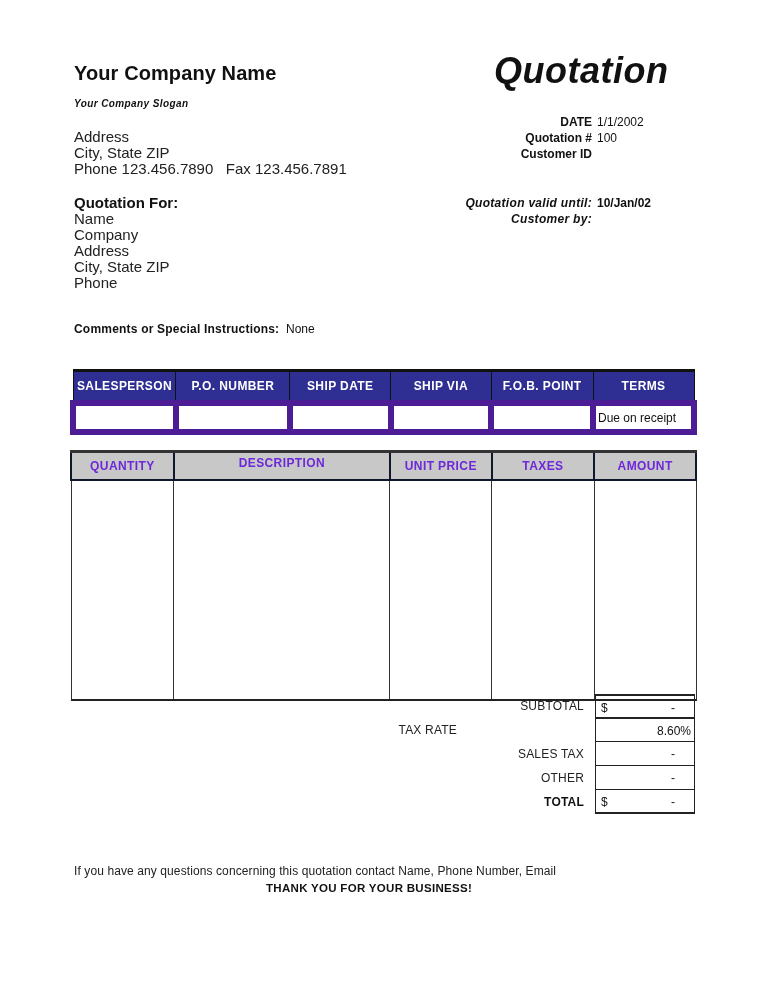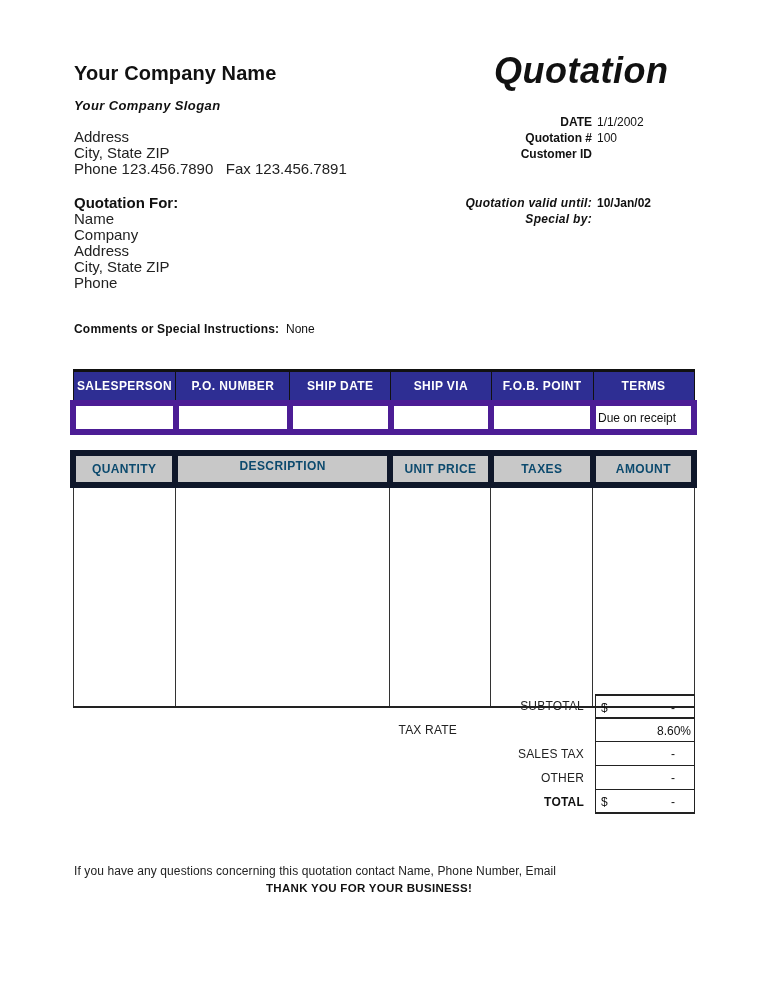--- a/index.html
+++ b/index.html
@@ -1,39 +1,39 @@
 <!DOCTYPE html>
 <html><head>
 <meta charset="utf-8">
 <style>
   html, body { margin: 0; padding: 0; background: #ffffff; }
   body { width: 768px; height: 991px; position: relative; overflow: hidden;
          font-family: "Liberation Sans", sans-serif; color: #111; }
   .abs { position: absolute; }
   .company-name { left: 74px; top: 62px; font-size: 20px; font-weight: bold; letter-spacing: 0.1px; }
   .doc-title { left: 494px; top: 50px; font-size: 36px; font-weight: bold; font-style: italic; letter-spacing: 0.5px; }
-  .slogan { left: 74px; top: 98px; font-size: 13px; font-weight: bold; font-style: italic; letter-spacing: 0.4px; }
+  .slogan { left: 74px; top: 98px; font-size: 10px; font-weight: bold; font-style: italic; letter-spacing: 0.4px; }
   .addr { left: 74px; font-size: 15px; color: #222; line-height: 16px; }
   .meta-row { position: absolute; font-size: 12px; height: 16px; line-height: 16px; }
   .meta-label { position: absolute; right: 176px; font-weight: bold; white-space: nowrap; }
   .meta-value { position: absolute; left: 597px; white-space: nowrap; }
   .qfor-title { left: 74px; top: 194px; font-size: 15px; font-weight: bold; }
   .comments { left: 74px; top: 322px; font-size: 12px; }
   .comments b { letter-spacing: 0.2px; }
 
   table { border-collapse: collapse; position: absolute; }
   .ship-table { left: 70px; top: 369px; width: 627px; }
   .ship-table th { background: #2e2e93; color: #fff; font-size: 12px; font-weight: bold; height: 24px;
                    border: 1px solid #111; padding: 2px; letter-spacing: 0.4px; }
   .ship-table td { height: 23px; border: 6px solid #4c1d95; font-size: 12px; padding: 0 0 0 2px; }
   .ship-table { border-top: 3px solid #111; }
 
   .items-table { left: 70px; top: 450px; width: 627px; border-top: 3px solid #333; border-bottom: 2px solid #222; }
-  .items-table th { background: #c8c8c8; color: #0c4a6e; font-size: 12px; font-weight: bold; height: 23px;
-                    border: 6px solid #0f172a; padding: 0; letter-spacing: 0.4px; margin-top: 20px; }
+  .items-table th { background: #c8c8c8; color: #6d28d9; font-size: 12px; font-weight: bold; height: 23px;
+                    border: 2px solid #0f172a; padding: 0; letter-spacing: 0.4px; margin-top: 20px; }
   .items-table td { height: 216px; border-left: 1px solid #333; border-right: 1px solid #333; }
   .tot-row { position: absolute; height: 24px; line-height: 24px; font-size: 12px; }
   .tot-label { position: absolute; right: 184px; text-align: right; white-space: nowrap; color: #222; letter-spacing: 0.2px; }
   .tot-box { position: absolute; left: 595px; width: 100px; height: 24px; border-left: 1px solid #222; border-right: 1px solid #222; border-bottom: 1px solid #222; box-sizing: border-box; }
   .tot-cur { position: absolute; left: 5px; top: 0; }
   .tot-val { position: absolute; right: 3px; top: 0; }
   .tot-val.dash { right: 19px; }
 
   .contact { left: 74px; top: 832px; font-size: 12px; color: #222; letter-spacing: 0.1px; margin-top: 32px; }
   .thanks { left: 266px; top: 882px; font-size: 11.5px; font-weight: bold; letter-spacing: 0.3px; }
@@ -67,21 +67,21 @@
 <div class="abs addr" style="top:227px">Company</div>
 <div class="abs addr" style="top:243px">Address</div>
 <div class="abs addr" style="top:259px">City, State ZIP</div>
 <div class="abs addr" style="top:275px">Phone</div>
 
 <div class="meta-row" style="top:195px; left:0; width:768px;">
   <span class="meta-label" style="font-style:italic; letter-spacing:0.3px">Quotation valid until:</span>
   <span class="meta-value" style="font-weight:bold">10/Jan/02</span>
 </div>
 <div class="meta-row" style="top:211px; left:0; width:768px;">
-  <span class="meta-label" style="font-style:italic; letter-spacing:0.3px">Special by:</span>
+  <span class="meta-label" style="font-style:italic; letter-spacing:0.3px">Customer by:</span>
   <span class="meta-value"></span>
 </div>
 
 <div class="abs comments">
   <b>Comments or Special Instructions:</b>&nbsp;
   <span>None</span>
 </div>
 
 <table class="ship-table">
   <colgroup>

